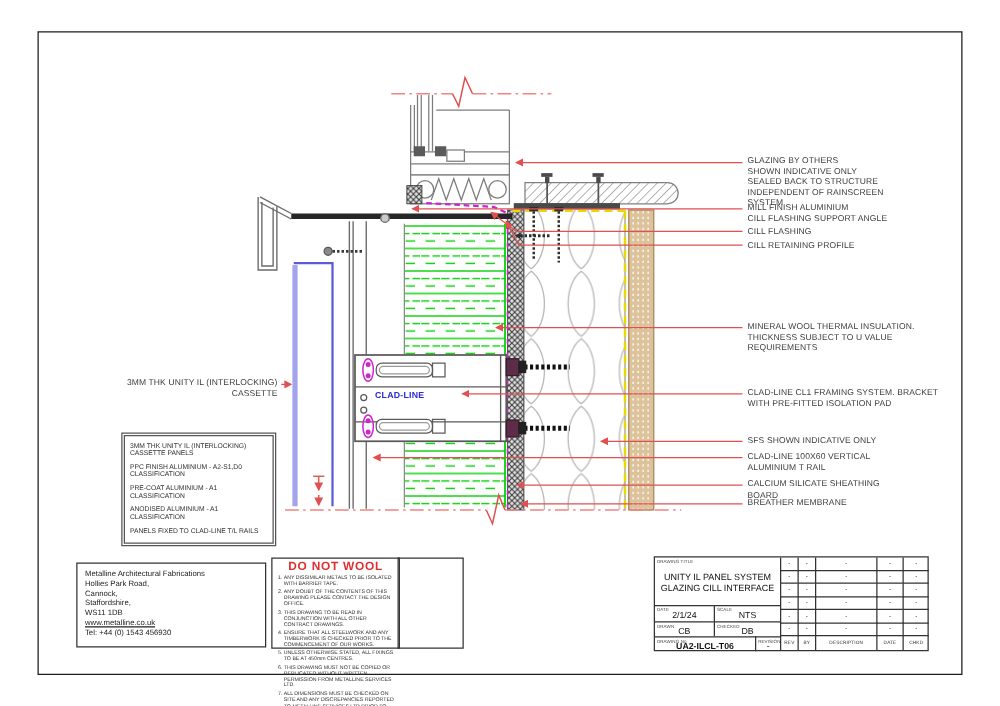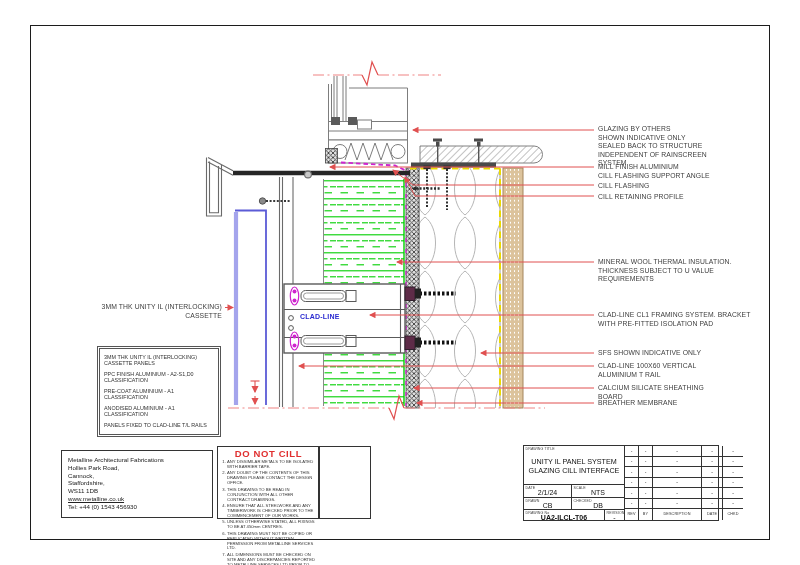--- a/index.html
+++ b/index.html
@@ -12,21 +12,21 @@
   .cladline{position:absolute;left:300px;top:313px;font-size:7px;font-weight:600;color:#2a2ad0;letter-spacing:.2px;}
   .spec-box{position:absolute;left:97px;top:346px;width:124px;height:91px;border:1px solid #555;outline:1px solid #555;outline-offset:-3px;box-sizing:border-box;padding:7px 3px 0 6px;font-size:5.4px;line-height:6.4px;color:#333;}
   .spec-box p{margin:0 0 4.2px 0;}
   .company{position:absolute;left:61px;top:450px;width:152px;height:68px;border:1px solid #333;box-sizing:border-box;padding:5px 6px;font-size:6.2px;line-height:7.8px;color:#222;}
   .company a{color:#222;text-decoration:underline;}
   .notes{position:absolute;left:217px;top:446px;width:103px;height:73px;border:1px solid #333;box-sizing:border-box;}
   .notes-title{color:#e02f2f;font-size:9.5px;font-weight:bold;text-align:center;letter-spacing:.6px;margin:1px 0 0 0;}
   .notes ol{margin:1px 0 0 0;padding:0 2px 0 9px;font-size:4.2px;line-height:4.9px;color:#333;}
   .notes li{margin-bottom:1.6px;}
   .empty-box{position:absolute;left:318px;top:446px;width:53px;height:73px;border:1px solid #333;box-sizing:border-box;}
-  .tblock{position:absolute;left:523px;top:445px;width:196px;height:76px;border:1px solid #333;box-sizing:border-box;font-size:7px;}
+  .tblock{position:absolute;left:523px;top:445px;width:220px;height:76px;border:1px solid #333;box-sizing:border-box;font-size:7px;}
   .cell{position:absolute;box-sizing:border-box;}
   .bl{border-left:1px solid #333;} .bt{border-top:1px solid #333;}
   .cell-label{position:absolute;top:.5px;left:1.5px;font-size:3.6px;color:#444;letter-spacing:.1px;}
   .cell-val{position:absolute;left:0;right:0;text-align:center;top:5px;font-size:7px;color:#111;}
   .tb-title{position:absolute;left:0;right:0;top:11px;text-align:center;font-size:7.2px;line-height:9px;color:#111;white-space:pre-line;}
   .dwgno{font-weight:600;}
   .revtable{position:absolute;left:100px;top:0;width:120px;height:75px;}
   .revrow{display:grid;grid-template-columns:14px 14px 49px 21px 21px;height:10.4px;}
   .revcell{border-left:1px solid #333;border-bottom:1px solid #333;box-sizing:border-box;font-size:5px;text-align:center;line-height:10px;color:#222;}
   .revhead{display:grid;grid-template-columns:14px 14px 49px 21px 21px;height:12px;}
@@ -258,21 +258,21 @@
   <div>Metalline Architectural Fabrications</div>
   <div>Hollies Park Road,</div>
   <div>Cannock,</div>
   <div>Staffordshire,</div>
   <div>WS11 1DB</div>
   <div><a href="#">www.metalline.co.uk</a></div>
   <div>Tel: +44 (0) 1543 456930</div>
 </div>
 
 <div class="notes">
-  <div class="notes-title">DO NOT CILL</div>
+  <div class="notes-title">DO NOT WOOL</div>
   <ol>
     <li>ANY DISSIMILAR METALS TO BE ISOLATED WITH BARRIER TAPE.</li>
     <li>ANY DOUBT OF THE CONTENTS OF THIS DRAWING PLEASE CONTACT THE DESIGN OFFICE.</li>
     <li>THIS DRAWING TO BE READ IN CONJUNCTION WITH ALL OTHER CONTRACT DRAWINGS.</li>
     <li>ENSURE THAT ALL STEELWORK AND ANY TIMBERWORK IS CHECKED PRIOR TO THE COMMENCEMENT OF OUR WORKS.</li>
     <li>UNLESS OTHERWISE STATED, ALL FIXINGS TO BE AT 450mm CENTRES.</li>
     <li>THIS DRAWING MUST NOT BE COPIED OR REPLICATED WITHOUT WRITTEN PERMISSION FROM METALLINE SERVICES LTD.</li>
     <li>ALL DIMENSIONS MUST BE CHECKED ON SITE AND ANY DISCREPANCIES REPORTED TO METALLINE SERVICES LTD PRIOR TO COMMENCEMENT OF WORKS.</li>
   </ol>
 </div>

